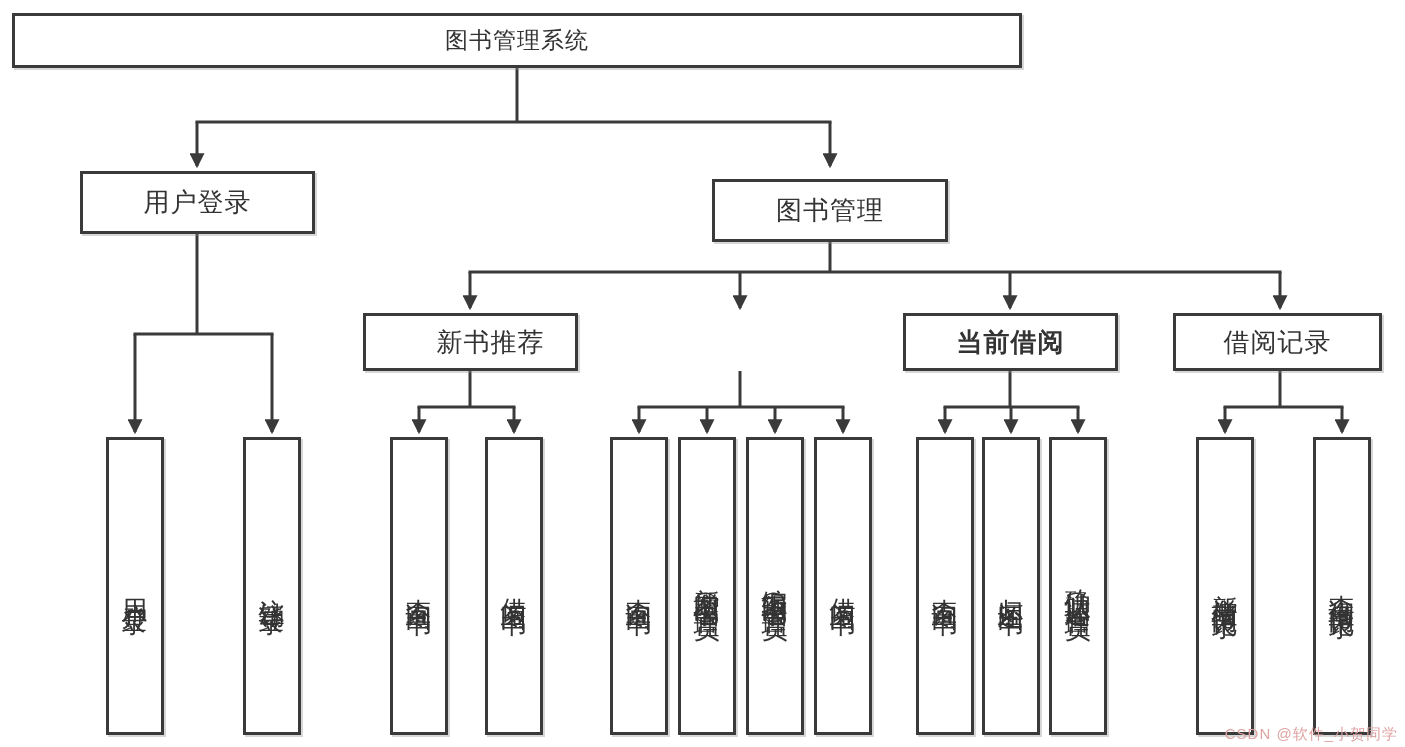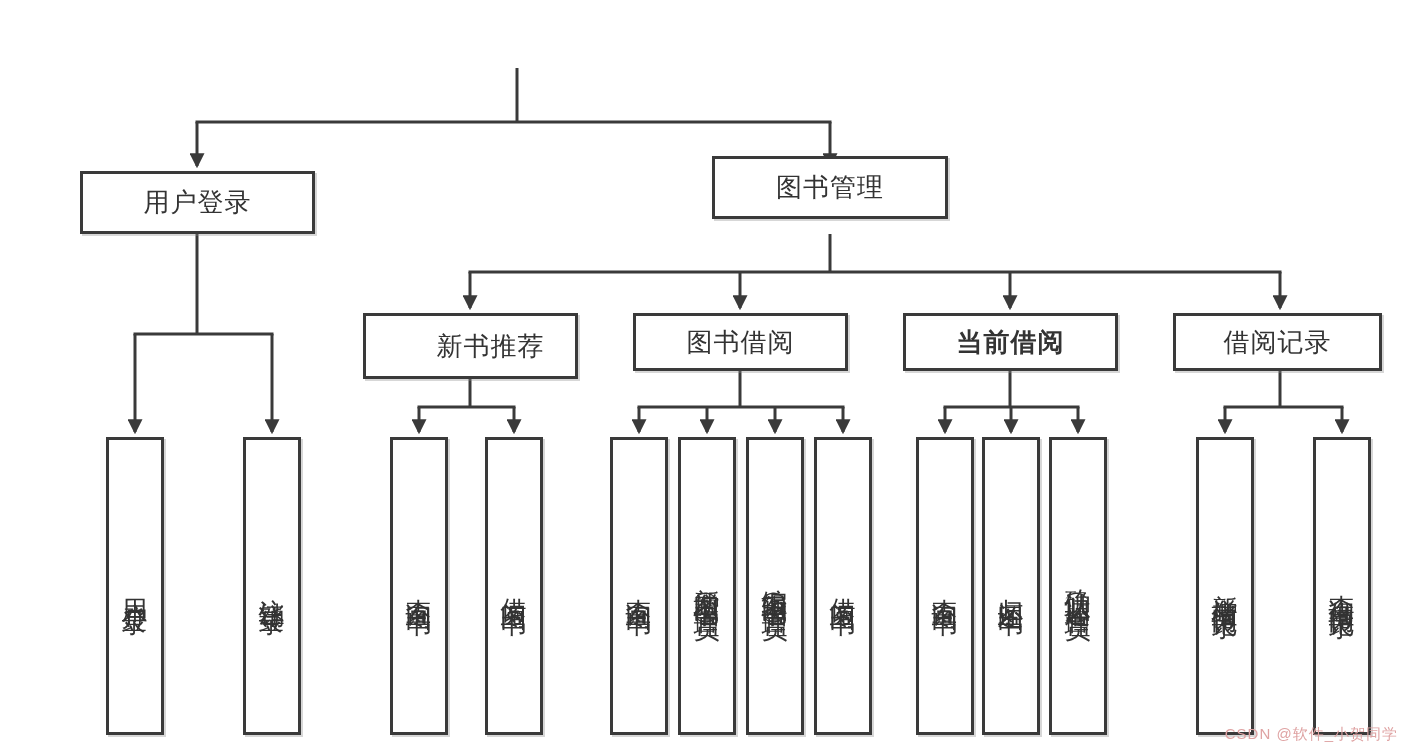--- a/index.html
+++ b/index.html
@@ -91,33 +91,33 @@
       <path d="M1011,407 V432" marker-end="url(#arrow)"></path>
       <path d="M1078,407 V432" marker-end="url(#arrow)"></path>
 
       <path d="M1280,371 V407"></path>
       <path d="M1225,407 H1342" stroke-linecap="square"></path>
       <path d="M1225,407 V432" marker-end="url(#arrow)"></path>
       <path d="M1342,407 V432" marker-end="url(#arrow)"></path>
     </g>
   </svg>
 
+  <div class="node root" style="left:12px;top:13px;width:1010px;height:55px;">
+    <span>图书管理系统</span>
+  </div>
 
   <div class="node branch" style="left:80px;top:171px;width:235px;height:63px;">
     <span>用户登录</span>
   </div>
-  <div class="node branch" style="left:712px;top:156px;width:236px;height:63px;">
+  <div class="node branch" style="left:712px;top:179px;width:236px;height:63px;">
     <span>图书管理</span>
   </div>
 
-  <div class="node branch" style="left:363px;top:313px;width:215px;height:66px;padding-left:40px;">
+  <div class="node branch" style="left:363px;top:313px;width:215px;height:58px;padding-left:40px;">
     <span>新书推荐</span>
-  </div>
-  <div class="node branch" style="left:633px;top:313px;width:215px;height:58px;">
-    <span>图书借阅</span>
   </div>
   <div class="node branch" style="left:903px;top:313px;width:215px;height:58px;font-weight:bold;">
     <span>当前借阅</span>
   </div>
   <div class="node branch" style="left:1173px;top:313px;width:209px;height:58px;">
     <span>借阅记录</span>
   </div>
 
   <div class="node leaf" style="left:106px;top:437px;width:58px;height:298px;">
     <span>用户登录</span>

